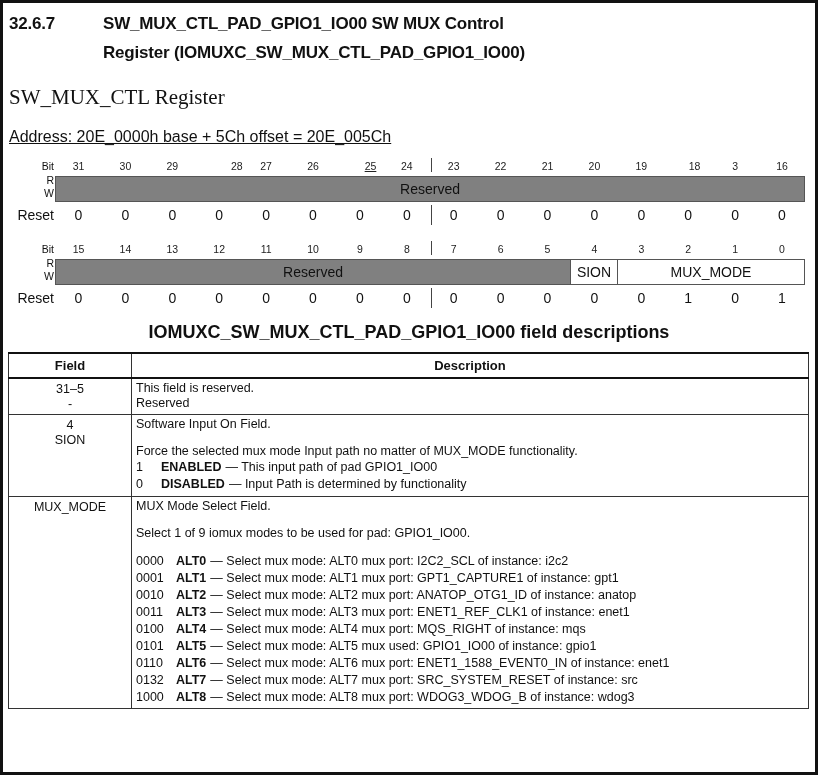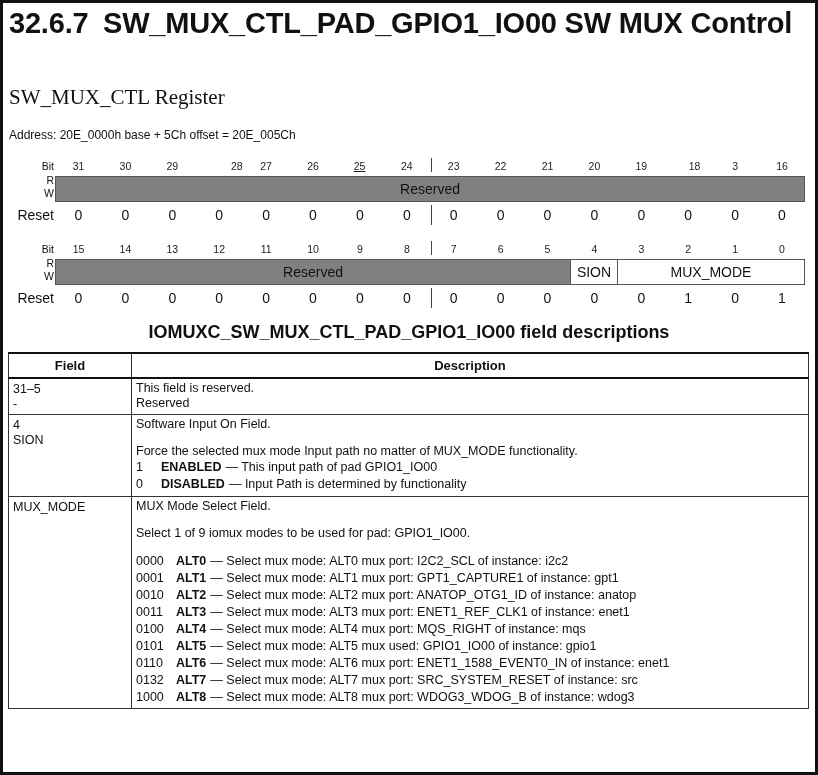--- a/index.html
+++ b/index.html
@@ -7,30 +7,30 @@
     width: 818px; height: 775px; background: #ffffff; overflow: hidden;
     font-family: "Liberation Sans", sans-serif; color: #111;
   }
   .page {
     position: absolute; left: 0; top: 0; width: 812px; height: 769px;
     border: 3px solid #111; background: #fff;
   }
   .heading {
     position: absolute; left: 6px; top: 6px; width: 800px;
     font-family: "Liberation Sans", sans-serif; font-weight: bold;
-    font-size: 29px; line-height: 29px; letter-spacing: -0.2px; color: #111;
+    font-size: 17px; line-height: 29px; letter-spacing: -0.2px; color: #111;
   }
   .heading .num { display: inline-block; width: 94px; }
   .heading .line2 { padding-left: 94px; }
   .subtitle {
     position: absolute; left: 6px; top: 82px;
     font-family: "Liberation Serif", serif; font-size: 21px; color: #111;
   }
   .address {
-    position: absolute; left: 6px; top: 125px; font-size: 12px; color: #111;
+    position: absolute; left: 6px; top: 125px; font-size: 16px; color: #111; text-decoration: underline;
   }
   .reg { position: absolute; left: 0; width: 812px; }
   .reg .rowlabel { position: absolute; right: 761px; text-align: left; color: #111; }
   .bitnum { position: absolute; font-size: 10.5px; text-align: center; width: 47px; color: #222; }
   .resetval { position: absolute; font-size: 14px; text-align: center; width: 47px; color: #111; }
   .field {
     position: absolute; height: 26px; border: 1px solid #555; box-sizing: border-box;
     display: flex; align-items: center; justify-content: center; font-size: 14px; color: #111;
   }
   .field.reserved { background: #808080; }
@@ -42,53 +42,54 @@
   }
   table.desc {
     position: absolute; left: 5px; top: 349px; width: 801px;
     border-collapse: collapse; font-size: 12.5px; color: #111;
   }
   table.desc td, table.desc th {
     border: 1px solid #333; vertical-align: top; padding: 2px 4px;
   }
   table.desc th { font-weight: bold; font-size: 13px; padding: 4px; }
   table.desc tr.header th { border-top: 2px solid #111; border-bottom: 2px solid #111; }
-  table.desc td.fieldcol { width: 114px; padding-top: 3px; line-height: 15px; }
+  table.desc td.fieldcol { width: 114px; text-align: center; padding-top: 3px; line-height: 15px; }
   table.desc td.desccol { line-height: 15px; }
   .gap { height: 12px; }
   .enum { display: flex; line-height: 17px; }
   .enum .code { width: 25px; flex: none; }
   .enum .code.wide { width: 40px; }
   .enum b { margin-right: 4px; }
 </style>
 </head>
 <body>
 
 <div class="page">
 
   <div class="heading">
     <div><span class="num">32.6.7</span><span>SW_MUX_CTL_PAD_GPIO1_IO00 SW MUX Control</span></div>
+    <div class="line2">Register (IOMUXC_SW_MUX_CTL_PAD_GPIO1_IO00)</div>
   </div>
 
   <div class="subtitle">SW_MUX_CTL Register</div>
   <div class="address">Address: 20E_0000h base + 5Ch offset = 20E_005Ch</div>
 
   <div class="reg" style="top:0;height:0;">
     <div class="rowlabel" style="top:157px;font-size:10.5px;">Bit</div>
     <div class="rowlabel" style="top:171px;font-size:10.5px;">R</div>
     <div class="rowlabel" style="top:184px;font-size:10.5px;">W</div>
     <div class="rowlabel" style="top:204px;font-size:14px;">Reset</div>
     <div id="upper-bits">
         <div class="bitnum" style="left: 52px; top: 157px;">31</div>
         <div class="bitnum" style="left: 98.9px; top: 157px;">30</div>
         <div class="bitnum" style="left: 145.8px; top: 157px;">29</div>
         <div class="bitnum" style="left: 192.7px; top: 157px; text-align: right;">28</div>
         <div class="bitnum" style="left: 239.6px; top: 157px;">27</div>
         <div class="bitnum" style="left: 286.5px; top: 157px;">26</div>
-        <div class="bitnum" style="left: 333px; top: 157px; text-decoration: underline;">25</div>
+        <div class="bitnum" style="left: 344px; top: 157px; text-decoration: underline;">25</div>
         <div class="bitnum" style="left: 380.3px; top: 157px;">24</div>
         <div class="bitnum" style="left: 427.2px; top: 157px;">23</div>
         <div class="bitnum" style="left: 474.1px; top: 157px;">22</div>
         <div class="bitnum" style="left: 521px; top: 157px;">21</div>
         <div class="bitnum" style="left: 567.9px; top: 157px;">20</div>
         <div class="bitnum" style="left: 614.8px; top: 157px;">19</div>
         <div class="bitnum" style="left: 668px; top: 157px;">18</div>
         <div class="bitnum" style="left: 708.6px; top: 157px;">3</div>
         <div class="bitnum" style="left: 755.5px; top: 157px;">16</div>
       </div>

